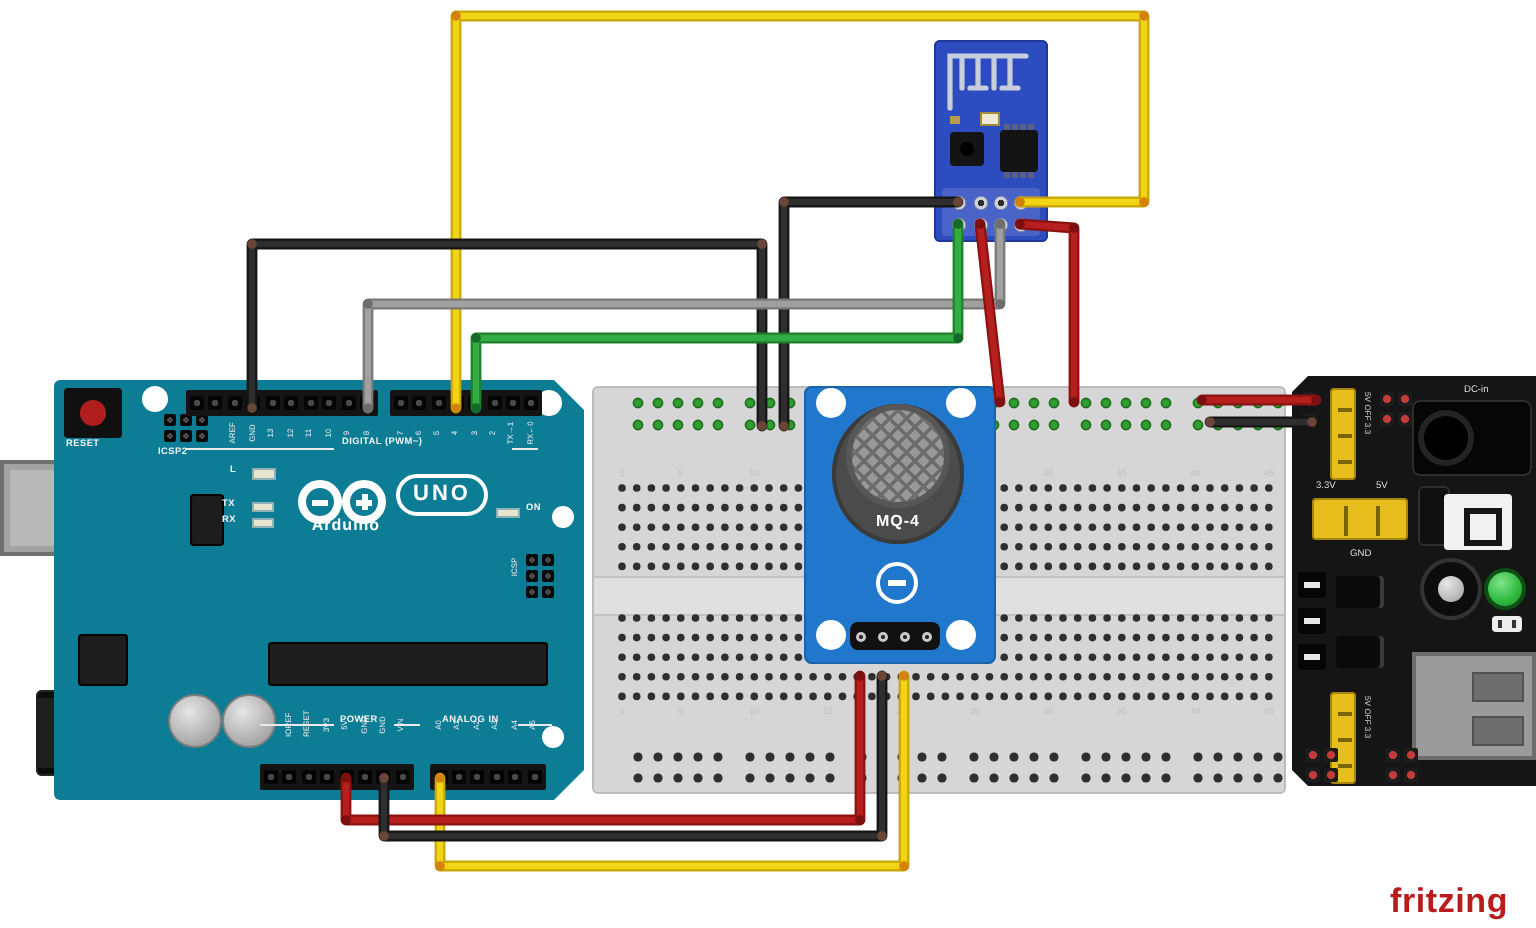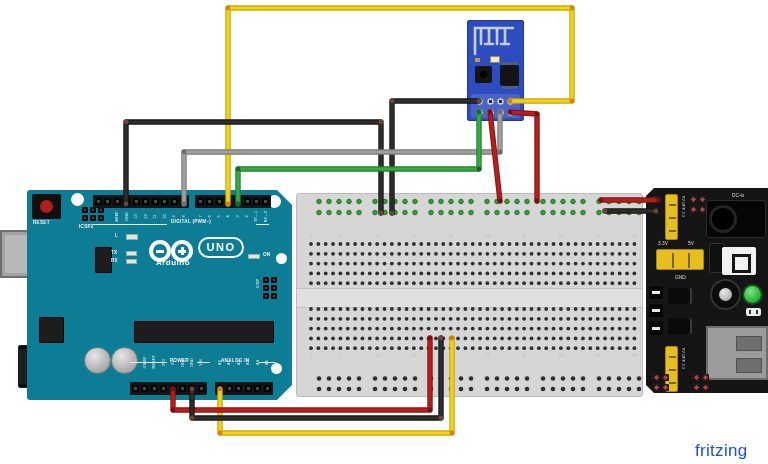--- a/index.html
+++ b/index.html
@@ -99,21 +99,21 @@
   .trans{position:absolute;width:22px;height:16px;background:#0a0a0a;border-radius:2px;box-shadow:2px 0 0 #3a3a3a;}
   #usb2{position:absolute;left:60px;top:138px;width:62px;height:54px;background:#9b9b9b;border:2px solid #6d6d6d;
         box-sizing:border-box;}
   .uslot{position:absolute;left:28px;width:26px;height:15px;background:#6e6e6e;border:1px solid #515151;box-sizing:border-box;}
   #vreg{position:absolute;left:63px;top:55px;width:16px;height:30px;background:#101010;border-radius:3px;
         box-shadow:0 0 0 1px #303030 inset;}
   .micon{position:absolute;left:100px;top:120px;width:15px;height:8px;background:#ededed;border-radius:2px;}
   .micon:after{content:"";position:absolute;left:3px;top:2px;width:2px;height:4px;background:#333;box-shadow:7px 0 0 #333;}
 
   #wires{position:absolute;left:0;top:0;pointer-events:none;}
-  #watermark{position:absolute;left:695px;top:441px;font-size:17px;font-weight:normal;color:#1d4ed8;letter-spacing:.3px;text-align:right;}
+  #watermark{position:absolute;left:695px;top:441px;font-size:17px;font-weight:bold;color:#b91c1c;letter-spacing:.3px;text-align:right;}
 </style>
 </head>
 <body>
 
 <div class="stage">
 
   <div id="bb">
     <div class="channel"></div>
   <svg width="345" height="202">
         <circle cx="22" cy="7.5" r="2.3" fill="#2f9e2f" stroke="#1e6b1e" stroke-width="0.8"></circle>
@@ -890,20 +890,35 @@
       <div class="rdot" style="left: 7px; top: 186px;"></div>
       <div class="rdot" style="left: 16px; top: 186px;"></div>
       <div class="rdot" style="left: 7px; top: 196px;"></div>
       <div class="rdot" style="left: 16px; top: 196px;"></div>
       <div class="rdot" style="left: 47px; top: 186px;"></div>
       <div class="rdot" style="left: 56px; top: 186px;"></div>
       <div class="rdot" style="left: 47px; top: 196px;"></div>
       <div class="rdot" style="left: 56px; top: 196px;"></div>
     </div>
 
+  <div id="mq4">
+    <div class="mqhole" style="left:6px;top:1px;"></div>
+    <div class="mqhole" style="left:71px;top:1px;"></div>
+    <div class="mqhole" style="left:6px;top:117px;"></div>
+    <div class="mqhole" style="left:71px;top:117px;"></div>
+    <div id="mq-body"></div>
+    <div id="mq-mesh"></div>
+    <div id="mq-label">MQ-4</div>
+    <div id="mq-logo"></div>
+    <div id="mq-hdr"></div>
+  <div class="mpin" style="left: 25.5px; top: 122.5px;"></div>
+      <div class="mpin" style="left: 36.5px; top: 122.5px;"></div>
+      <div class="mpin" style="left: 47.5px; top: 122.5px;"></div>
+      <div class="mpin" style="left: 58.5px; top: 122.5px;"></div>
+    </div>
 
   <div id="esp">
     <svg width="57" height="44" style="position:absolute;left:0;top:0;">
       <path d="M8,34 V8 H46 M14,8 V24 M22,8 V24 M30,8 V24 M38,8 V24 M18,24 H26 M34,24 H42" stroke="#c7cedb" stroke-width="2.6" fill="none" stroke-linecap="round"></path>
     </svg>
     <div class="led" style="left:23px;top:36px;width:10px;height:7px;background:#efe9d2;border-color:#a08c3c;"></div>
     <div style="position:absolute;left:8px;top:38px;width:5px;height:4px;background:#b89a50;"></div>
     <div class="espchip" style="left:8px;top:46px;width:17px;height:17px;">
       <div style="position:absolute;left:5px;top:5px;width:7px;height:7px;border-radius:50%;background:#000;"></div>
     </div>

